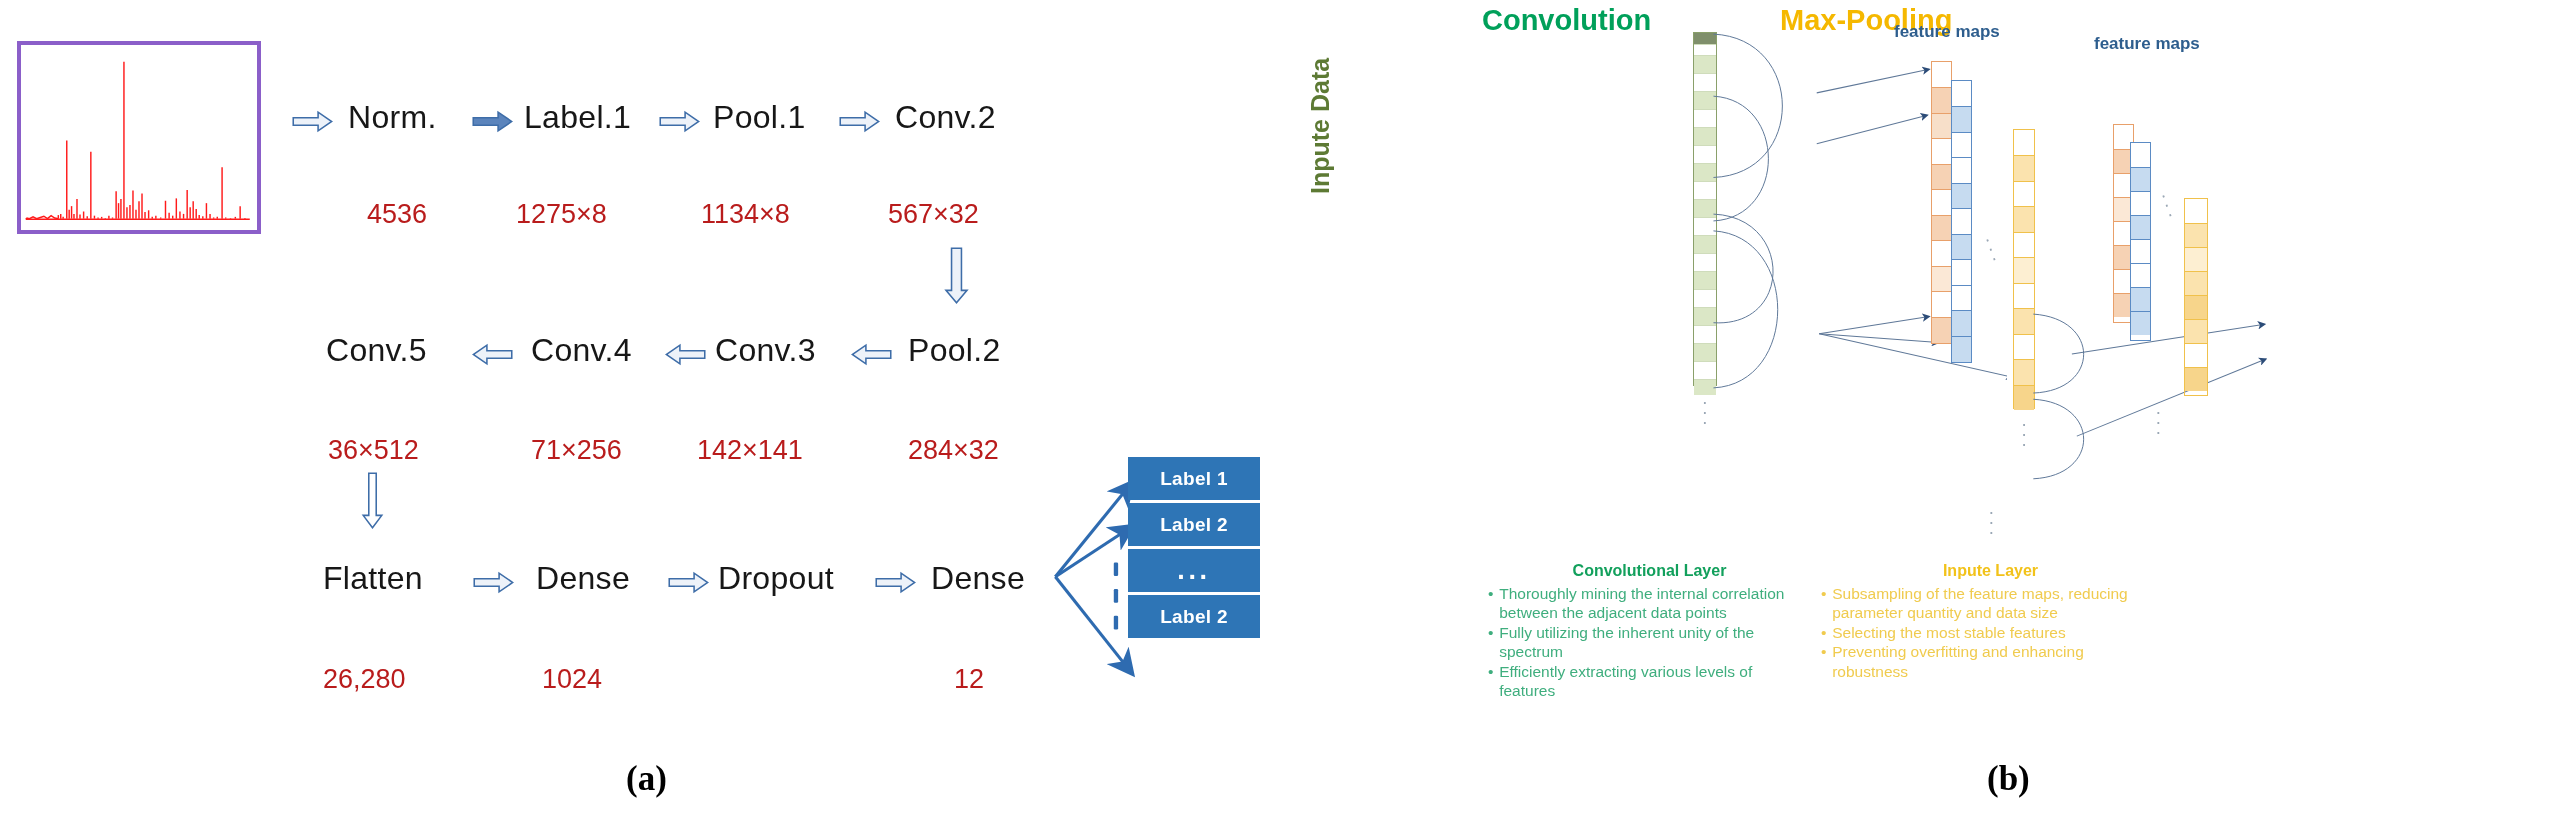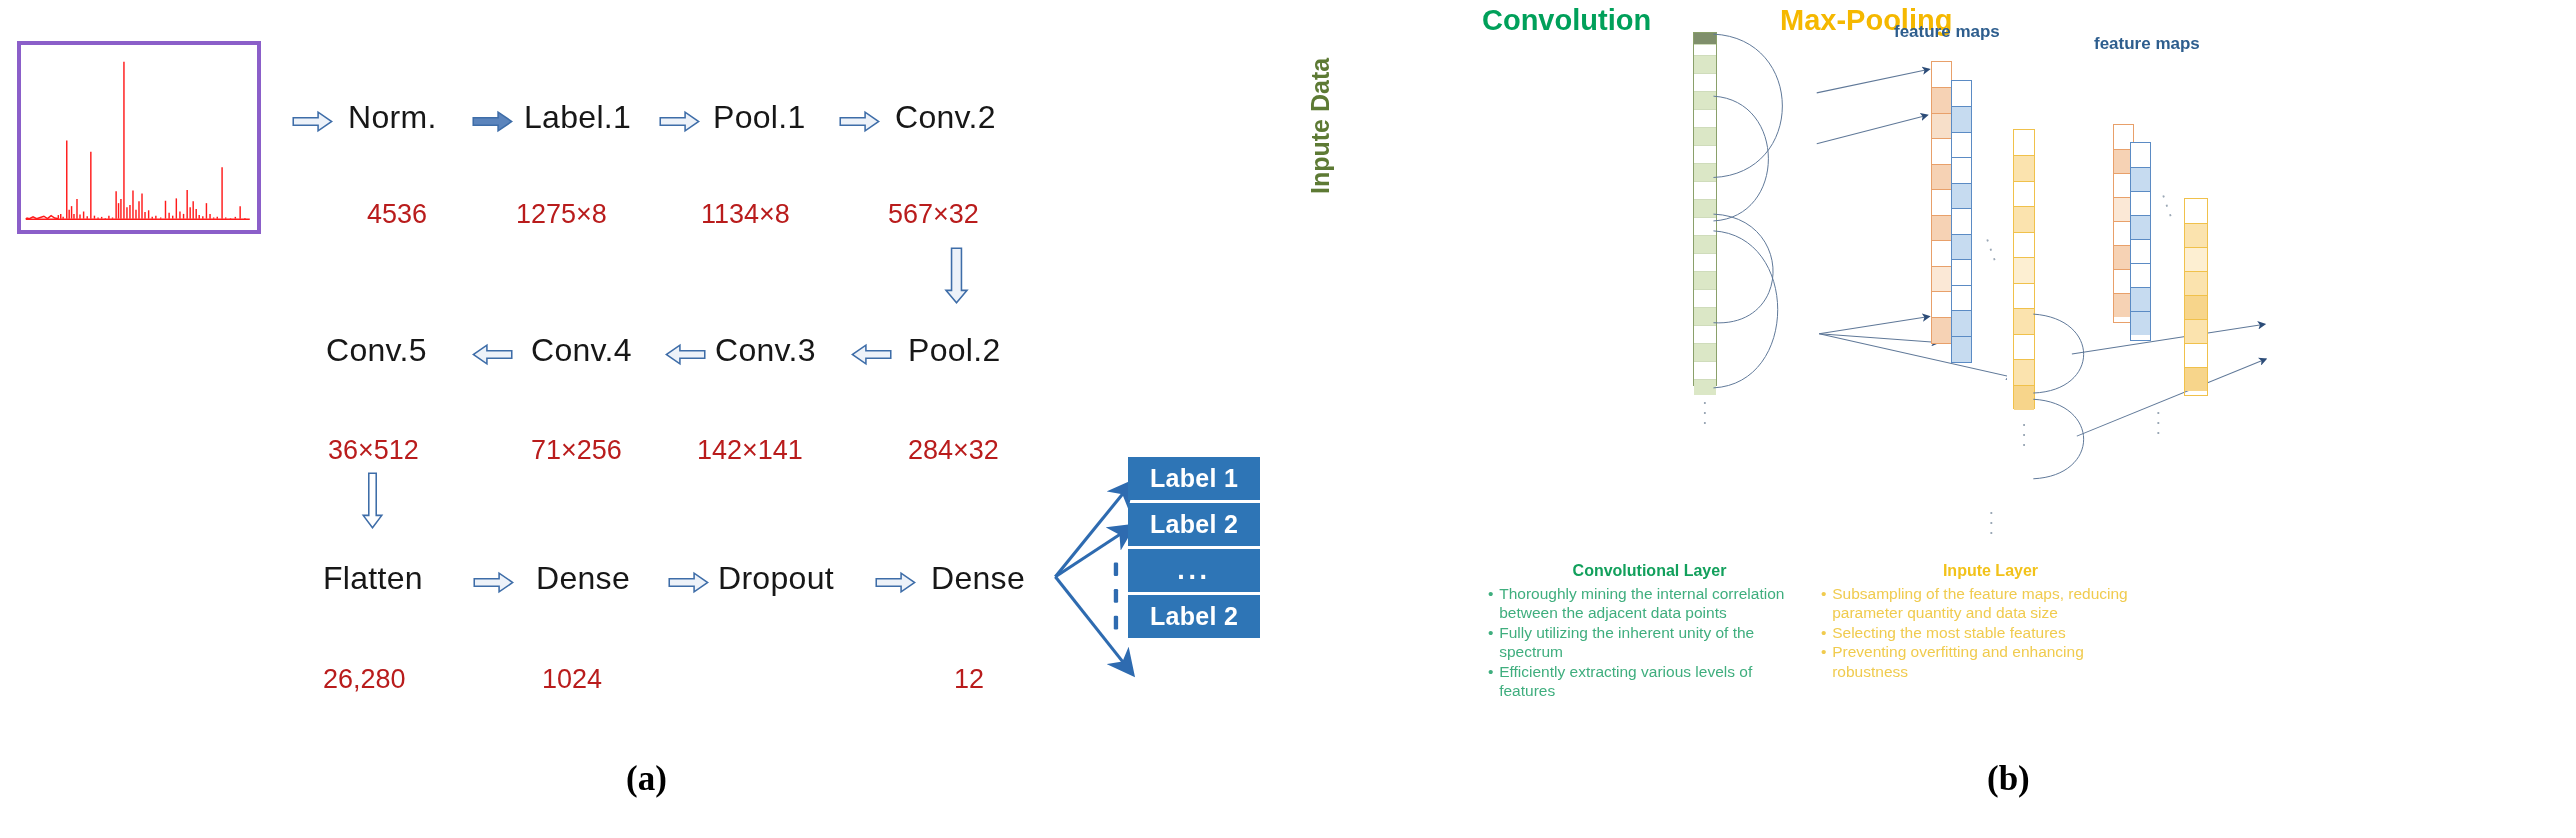--- a/index.html
+++ b/index.html
@@ -61,21 +61,21 @@
 
   .varrow { position:absolute; width: 25px; height: 57px; }
   .varrow svg { display:block; width:100%; height:100%; }
 
   
   .label-stack { position: absolute; left: 1128px; top: 457px; width: 132px; }
   .label-chip {
     height: 43px;
     background: #2E75B6;
     color: #ffffff;
-    font-size: 25px;
+    font-size: 19px;
     font-weight: bold;
     display: flex;
     align-items: center;
     justify-content: center;
     margin-bottom: 3.1px;
     font-family: "Liberation Sans", sans-serif;
     letter-spacing: 0.3px;
   }
   .label-chip.ellipsis { font-size: 27px; letter-spacing: 3.7px; }
 

